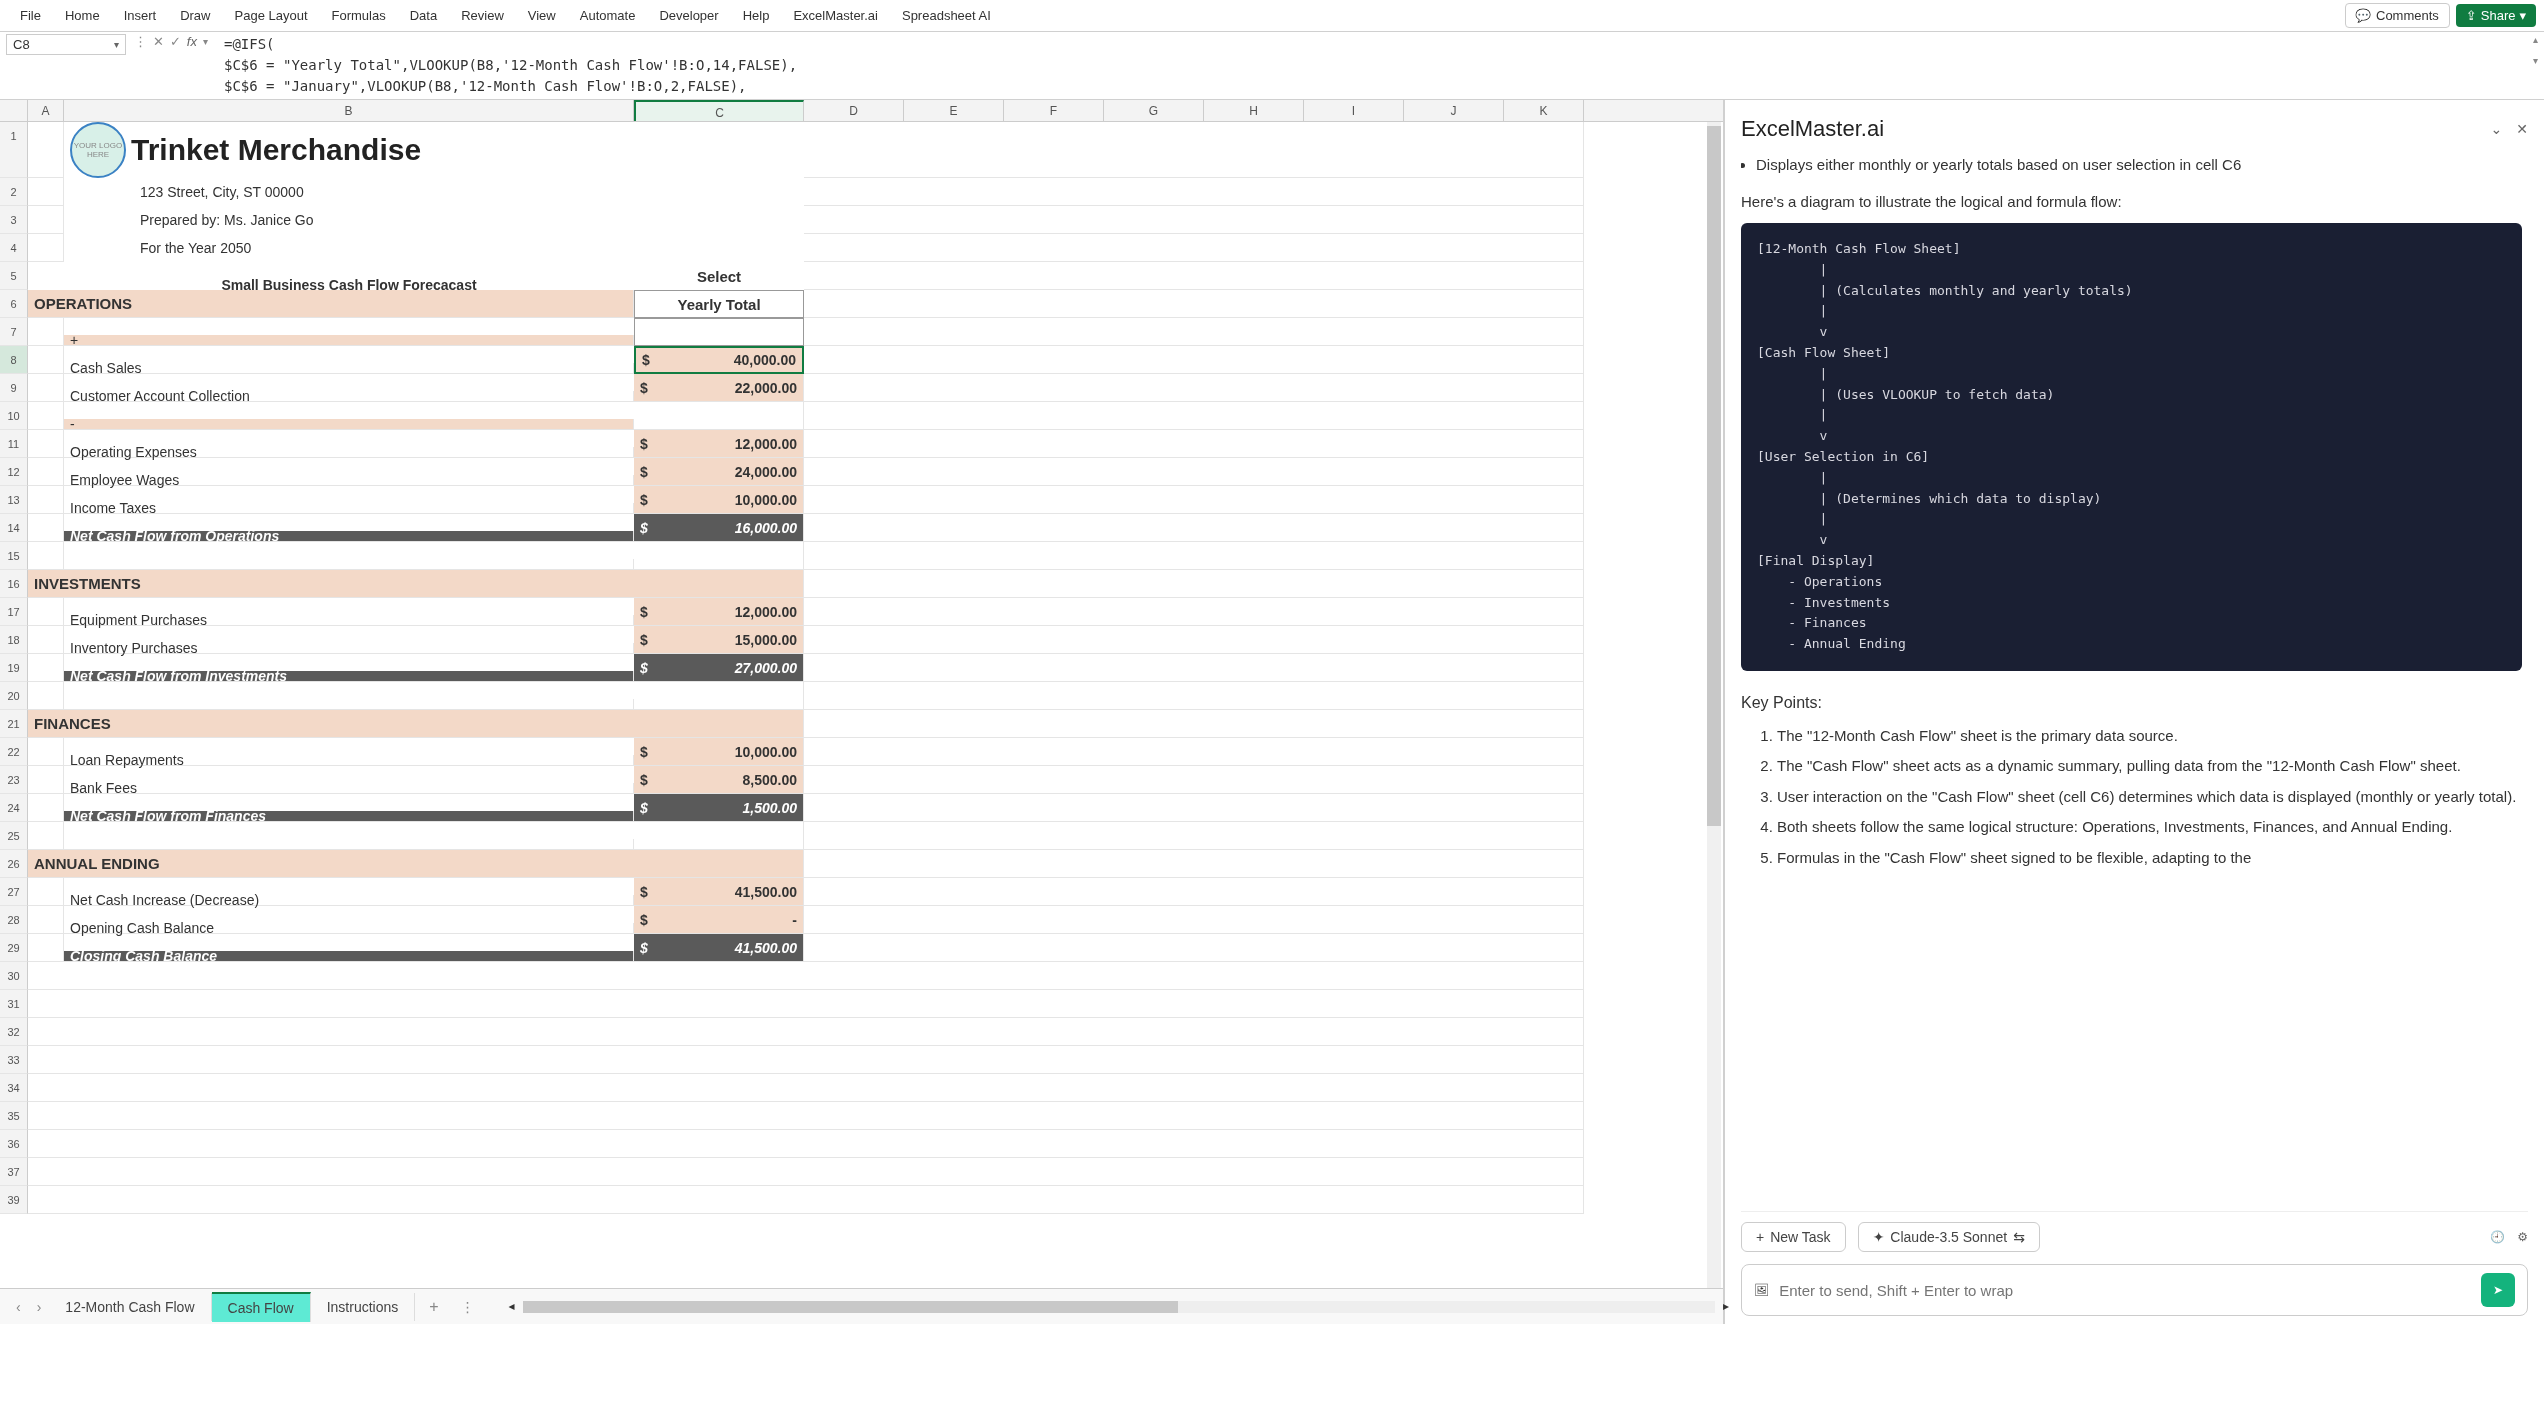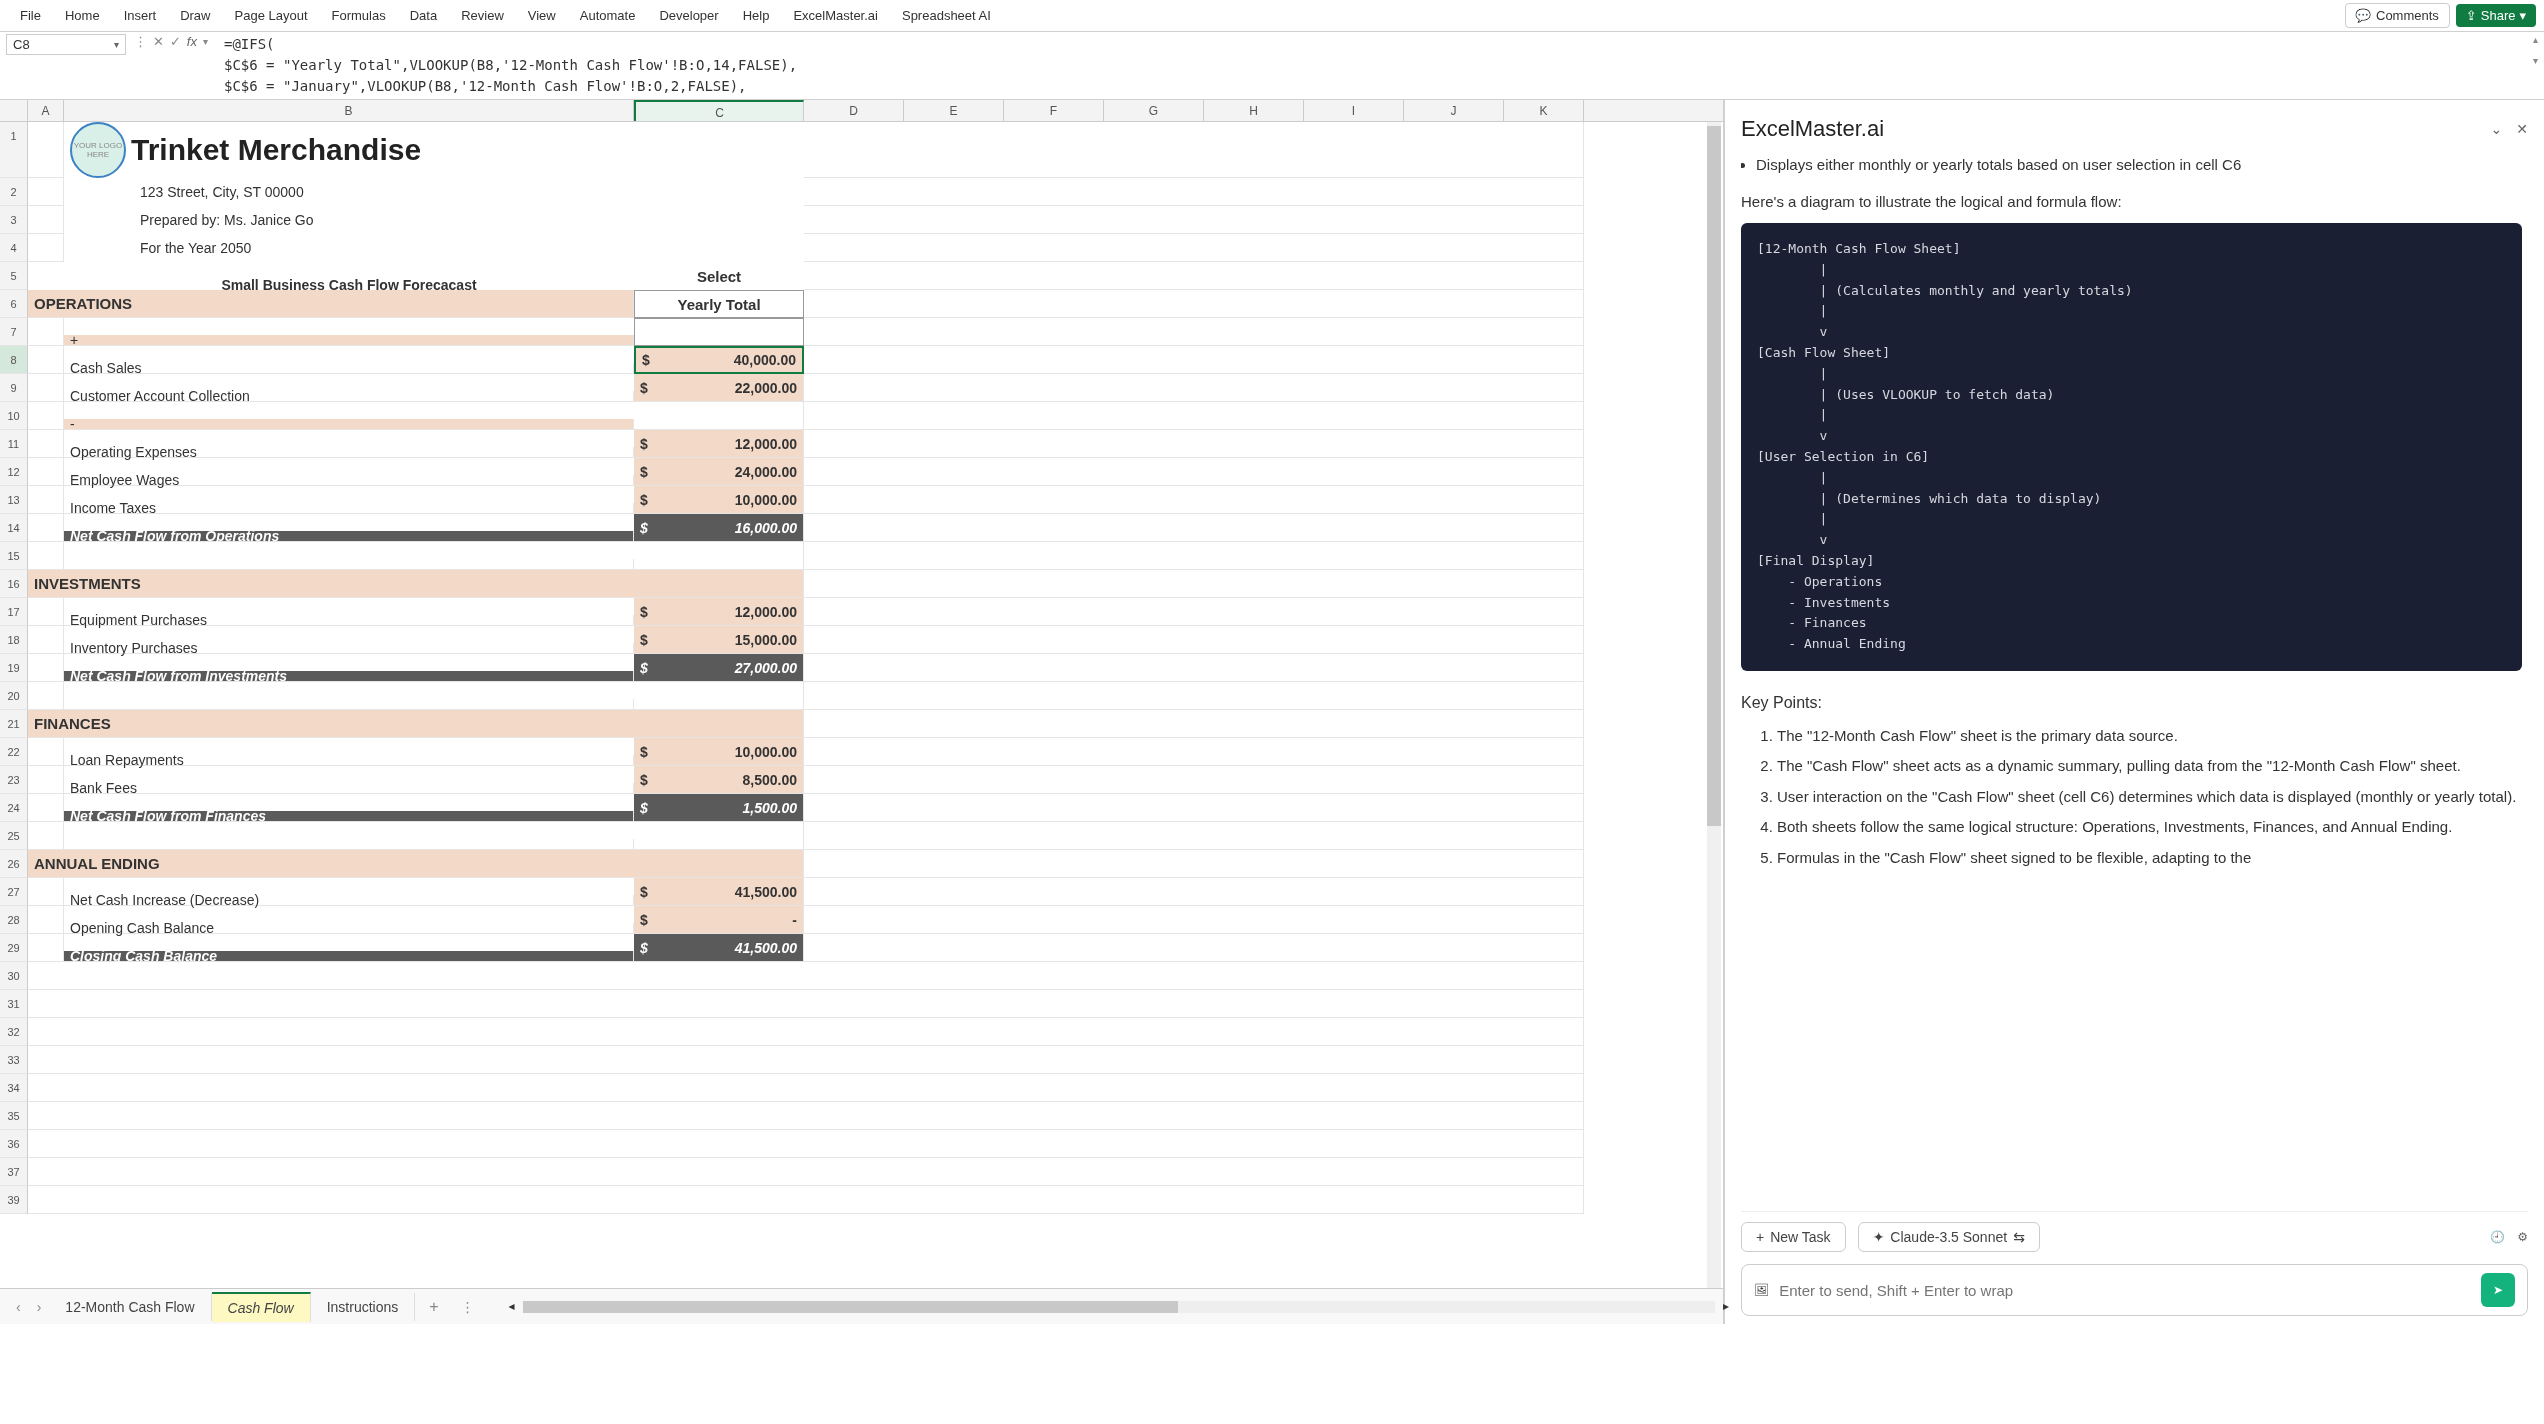--- a/index.html
+++ b/index.html
@@ -56,21 +56,21 @@
 .bold { font-weight: bold; }
 
 .selected-cell { border: 2px solid #107c41 !important; }
 
 .grid-scroll { position: absolute; right: 2px; top: 0; bottom: 0; width: 14px; background: #f0f0f0; }
 .grid-scroll .thumb { height: 60%; background: #c8c8c8; margin-top: 4px; }
 
 .sheet-tabs { display: flex; align-items: center; border-top: 1px solid #ccc; height: 36px; padding: 0 8px; background: #f8f8f8; }
 .sheet-tabs .nav { color: #888; padding: 0 8px; cursor: pointer; font-size: 14px; }
 .sheet-tabs .stab { padding: 6px 16px; font-size: 14px; cursor: pointer; color: #444; border-right: 1px solid #ddd; }
-.sheet-tabs .stab.active { background: #fef9c3; border-top: 2px solid #107c41; font-weight: 500; font-style: italic; }
+.sheet-tabs .stab.active { background: #5eead4; border-top: 2px solid #107c41; font-weight: 500; }
 .sheet-tabs .add { padding: 6px 14px; color: #888; font-size: 16px; cursor: pointer; }
 .sheet-tabs .hscroll { flex: 1; height: 12px; background: #eee; margin-left: 40px; position: relative; }
 .sheet-tabs .hscroll .hthumb { position: absolute; left: 0; width: 55%; height: 100%; background: #c8c8c8; }
 
 .side-panel { width: 820px; border-left: 1px solid #d0d0d0; display: flex; flex-direction: column; padding: 8px 16px; background: #fff; }
 .side-hdr { display: flex; align-items: center; justify-content: space-between; padding: 8px 0 12px; }
 .side-title { font-size: 22px; color: #222; }
 .side-hdr .icons { display: flex; gap: 14px; color: #666; font-size: 14px; }
 .side-body { flex: 1; overflow-y: auto; font-size: 15px; color: #333; line-height: 1.5; padding-right: 6px; }
 .side-body ul { margin-left: 15px; margin-bottom: 14px; }

